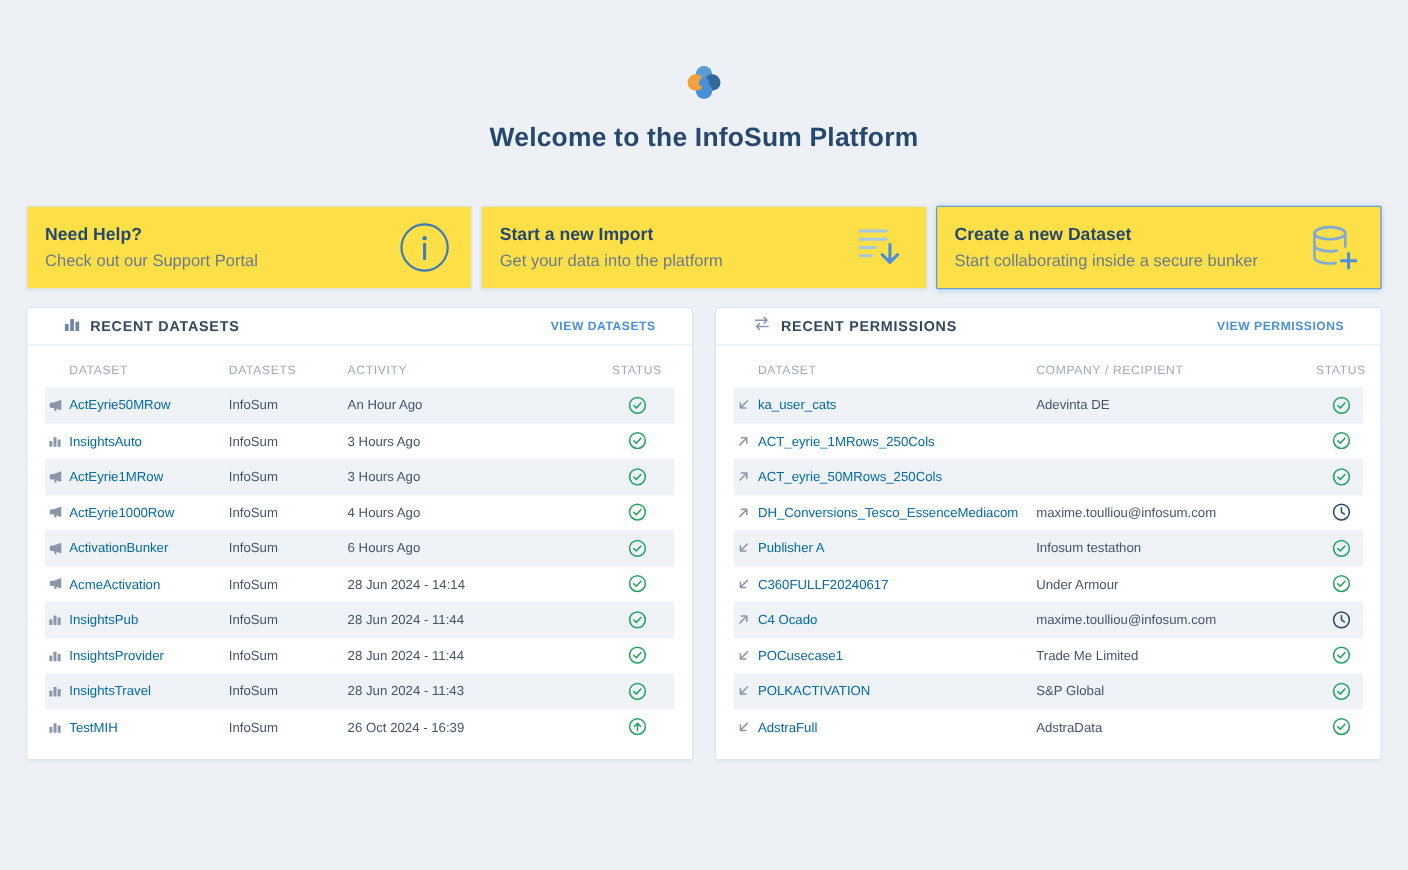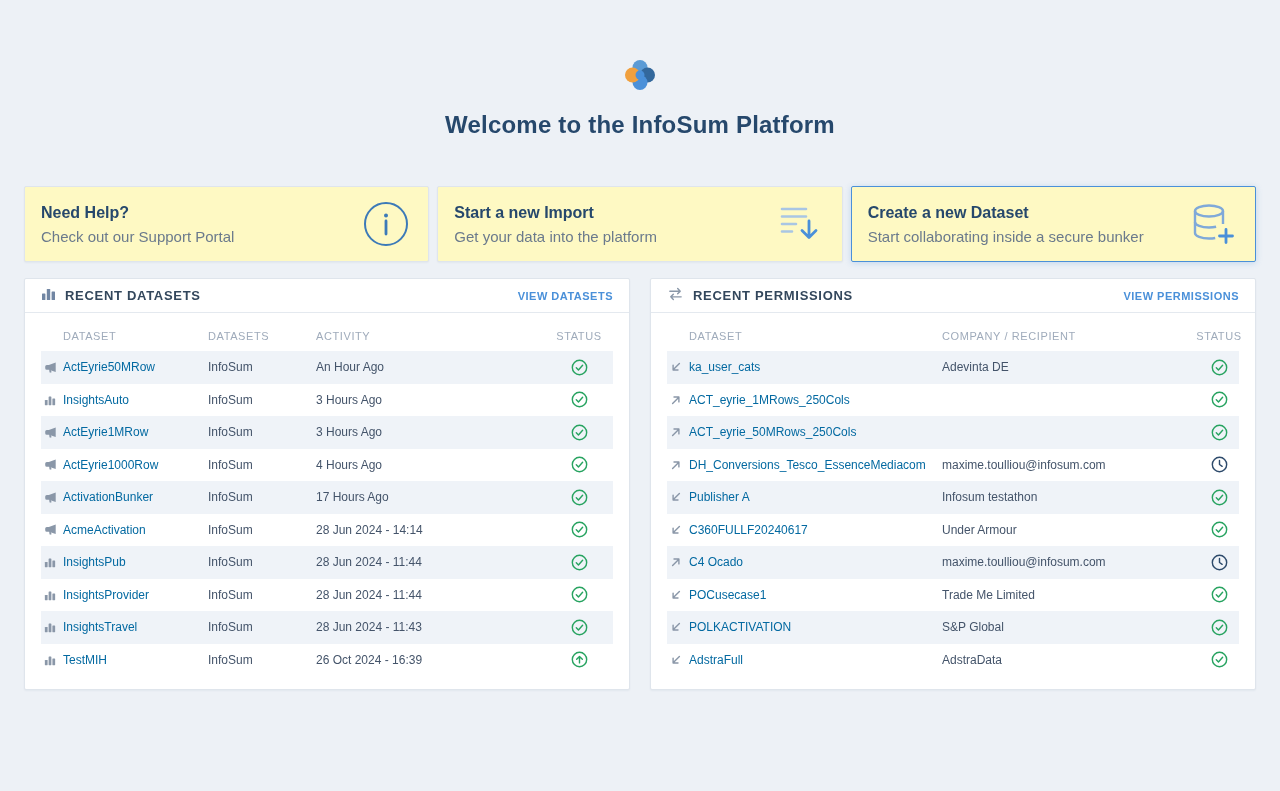--- a/index.html
+++ b/index.html
@@ -14,38 +14,38 @@
 
   .logo-wrap { display:flex; justify-content:center; padding-top:58px; }
   .page-title {
     text-align:center; color:#26486c; font-size:24px; font-weight:bold;
     margin-top:15px; letter-spacing:.2px;
   }
 
   
   .cards { display:flex; gap:8px; margin-top:47px; }
   .card {
-    flex:1 1 0; background:#fef9c3; border:1px solid #dfe5ec; border-radius:2px;
+    flex:1 1 0; background:#fde047; border:1px solid #dfe5ec; border-radius:2px;
     height:76px; padding:0 18px 0 16px;
     display:flex; align-items:center; justify-content:space-between;
     box-shadow:0 1px 2px rgba(27,57,92,.05); cursor:pointer;
   }
   .card.highlight { border:1px solid #4a90d9; box-shadow:0 1px 6px rgba(74,144,217,.28); }
   .card-title { color:#26486c; font-size:16px; font-weight:bold; }
   .card-sub { color:#6b7a8c; font-size:15px; margin-top:6px;text-align:right; }
   .card-icon { display:flex; align-items:center; }
 
   
   .panels { display:flex; gap:20px; margin-top:16px; }
   .panel {
     flex:1 1 0; background:#fff; border:1px solid #dfe5ec; border-radius:2px;
     box-shadow:0 1px 2px rgba(27,57,92,.05); padding-bottom:13px; align-self:flex-start;
   }
   .panel-header {
-    display:flex; align-items:center; height:34px; padding:0 16px;
+    display:flex; align-items:center; height:34px; padding:0 33px;
     border-bottom:1px solid #e4e9ef;
   }
   .panel-title {
     color:#33475c; font-size:13px; font-weight:bold; letter-spacing:.7px; margin-left:9px;
   }
   .view-link {
     margin-left:auto; color:#4a90d9; font-size:11px; font-weight:bold;
     letter-spacing:.5px; text-decoration:none; cursor:pointer;
   }
 
@@ -238,21 +238,21 @@
             </div>
             <div class="row striped">
               <span class="cell cell-icon">
                 <svg width="13" height="13" viewBox="0 0 14 14">
                   <path d="M12.6 1.6v10.2L5.2 9.5H3a1.7 1.7 0 0 1-1.7-1.7V5.9A1.7 1.7 0 0 1 3 4.2h2.2z" fill="#8a97a8"></path>
                   <path d="M5.4 9.9l.9 2.8 1.9-.5-.8-2.5z" fill="#8a97a8"></path>
                 </svg>
               </span>
               <span class="cell ds-name"><a class="link">ActivationBunker</a></span>
               <span class="cell ds-company">InfoSum</span>
-              <span class="cell ds-activity">17 Hours Ago</span>
+              <span class="cell ds-activity">6 Hours Ago</span>
               <span class="cell ds-status">
                 <svg width="17" height="17" viewBox="0 0 18 18">
                   <circle cx="9" cy="9" r="7.6" fill="none" stroke="#27a360" stroke-width="1.5"></circle>
                   <path d="M5.6 9.3l2.3 2.3 4.4-4.9" fill="none" stroke="#27a360" stroke-width="1.5" stroke-linecap="round" stroke-linejoin="round"></path>
                 </svg>
               </span>
             </div>
             <div class="row">
               <span class="cell cell-icon">
                 <svg width="13" height="13" viewBox="0 0 14 14">

